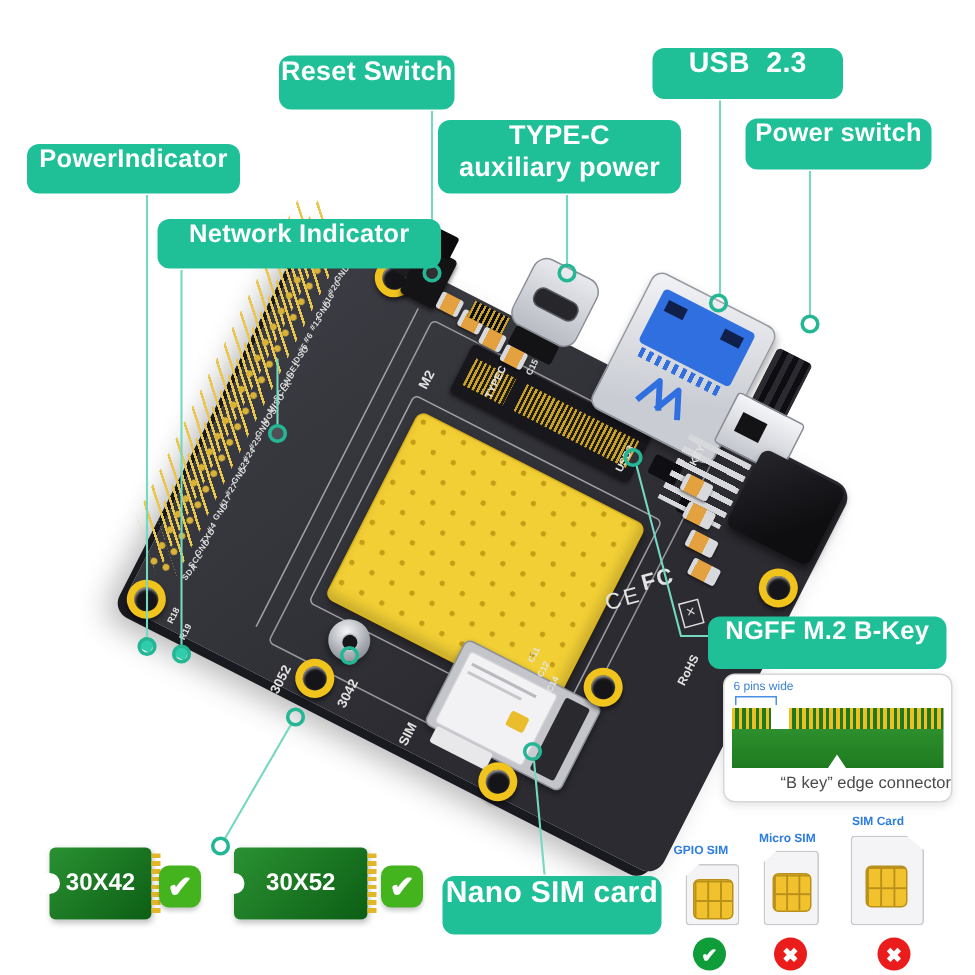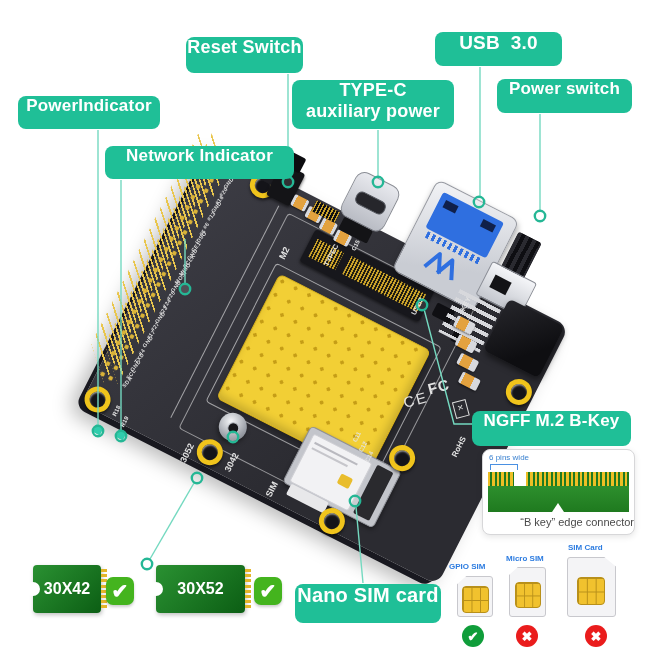--- a/index.html
+++ b/index.html
@@ -251,23 +251,23 @@
     <span>Network Indicator</span>
   </div>
   <div class="callout" style="left:186px;top:37px;width:117px;height:36px;font-size:18px">
     <span>Reset Switch</span>
   </div>
   <div class="callout" style="left:292px;top:80px;width:162px;height:49px;font-size:18px">
     <span>TYPE-C</span>
     <span>auxiliary power</span>
   </div>
   <div class="callout" style="left:435px;top:32px;width:127px;height:34px;font-size:19px">
-    <span>USB  3.0</span>
-  </div>
-  <div class="callout" style="left:497px;top:79px;width:135px;height:34px;font-size:17px">
+    <span>USB  2.3</span>
+  </div>
+  <div class="callout" style="left:497px;top:79px;width:124px;height:34px;font-size:17px">
     <span>Power switch</span>
   </div>
   <div class="callout" style="left:472px;top:411px;width:159px;height:35px;font-size:17px">
     <span>NGFF M.2 B-Key</span>
   </div>
   <div class="callout" style="left:295px;top:584px;width:146px;height:39px;font-size:20px">
     <span>Nano SIM card</span>
   </div>
 
   <div class="bkey">

